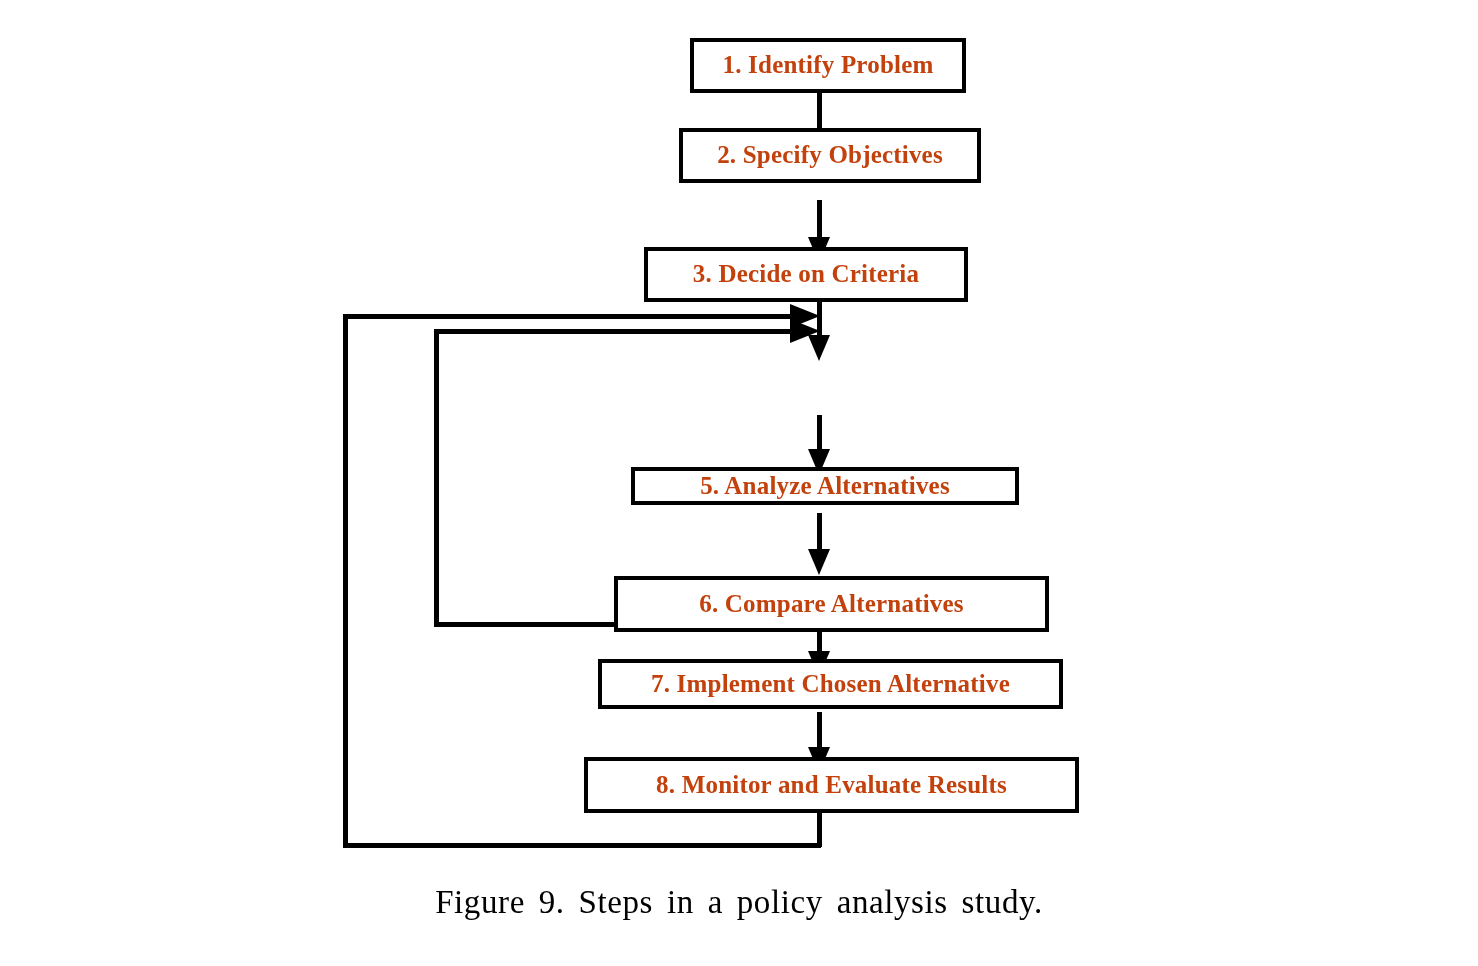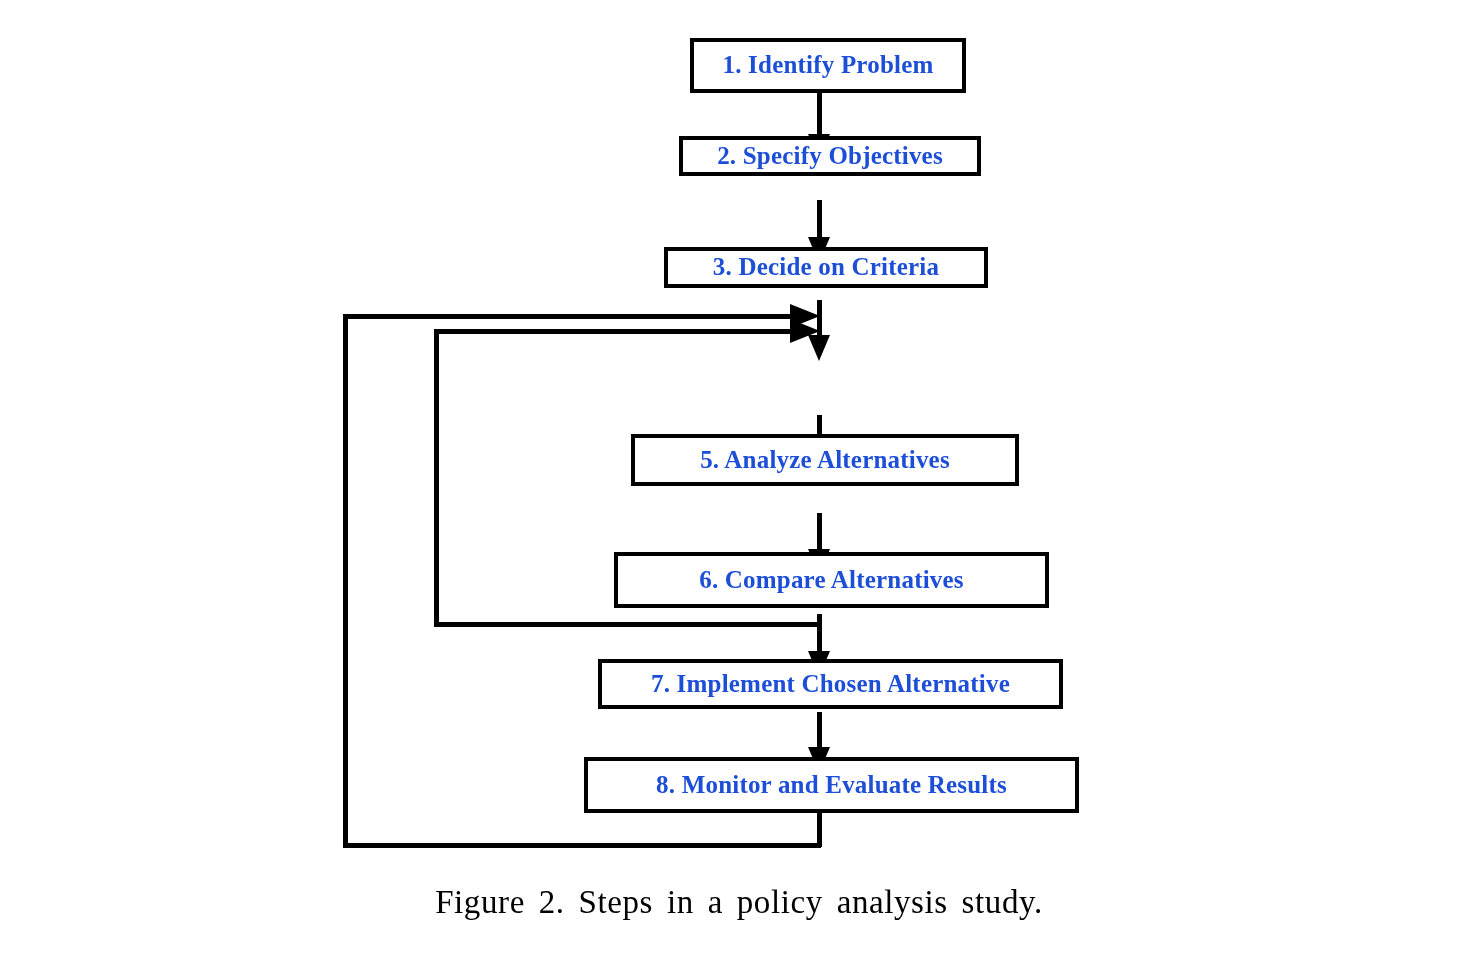--- a/index.html
+++ b/index.html
@@ -36,21 +36,21 @@
     display: flex;
     align-items: center;
     justify-content: center;
     z-index: 5;
   }
   .step-label {
     font-family: "Liberation Serif", "DejaVu Serif", serif;
     font-weight: bold;
     font-size: 25px;
     line-height: 1;
-    color: #1d4ed8;
+    color: #c2410c;
     letter-spacing: 0.2px;
     white-space: nowrap;
     transform: translateY(-1px);
   }
   #figure-caption {
     position: absolute;
     left: 0;
     top: 884px;
     width: 1478px;
     text-align: center;
@@ -107,40 +107,40 @@
 
       <polygon points="790,304 790,328 820,316"></polygon>
       <polygon points="790,319 790,343 820,331"></polygon>
     </g>
   </svg>
 
   <div class="step-box" style="left:690px; top:38px; width:276px; height:55px;">
     <span class="step-label">1.  Identify Problem</span>
   </div>
 
-  <div class="step-box" style="left:679px; top:136px; width:302px; height:40px;">
+  <div class="step-box" style="left:679px; top:128px; width:302px; height:55px;">
     <span class="step-label">2.  Specify Objectives</span>
   </div>
 
-  <div class="step-box" style="left:664px; top:247px; width:324px; height:41px;">
+  <div class="step-box" style="left:644px; top:247px; width:324px; height:55px;">
     <span class="step-label">3.  Decide on Criteria</span>
   </div>
 
 
-  <div class="step-box" style="left:631px; top:434px; width:388px; height:52px;align-items:center;">
+  <div class="step-box" style="left:631px; top:467px; width:388px; height:38px;align-items:center;">
     <span class="step-label">5.  Analyze Alternatives</span>
   </div>
 
-  <div class="step-box" style="left:614px; top:552px; width:435px; height:56px;">
+  <div class="step-box" style="left:614px; top:576px; width:435px; height:56px;">
     <span class="step-label">6.  Compare Alternatives</span>
   </div>
 
   <div class="step-box" style="left:598px; top:659px; width:465px; height:50px;">
     <span class="step-label">7.  Implement Chosen Alternative</span>
   </div>
 
   <div class="step-box" style="left:584px; top:757px; width:495px; height:56px;">
     <span class="step-label">8.  Monitor and Evaluate Results</span>
   </div>
 
-  <div id="figure-caption">Figure 2.  Steps in a policy analysis study.</div>
+  <div id="figure-caption">Figure 9.  Steps in a policy analysis study.</div>
 
 </div>
 
 </body></html>

